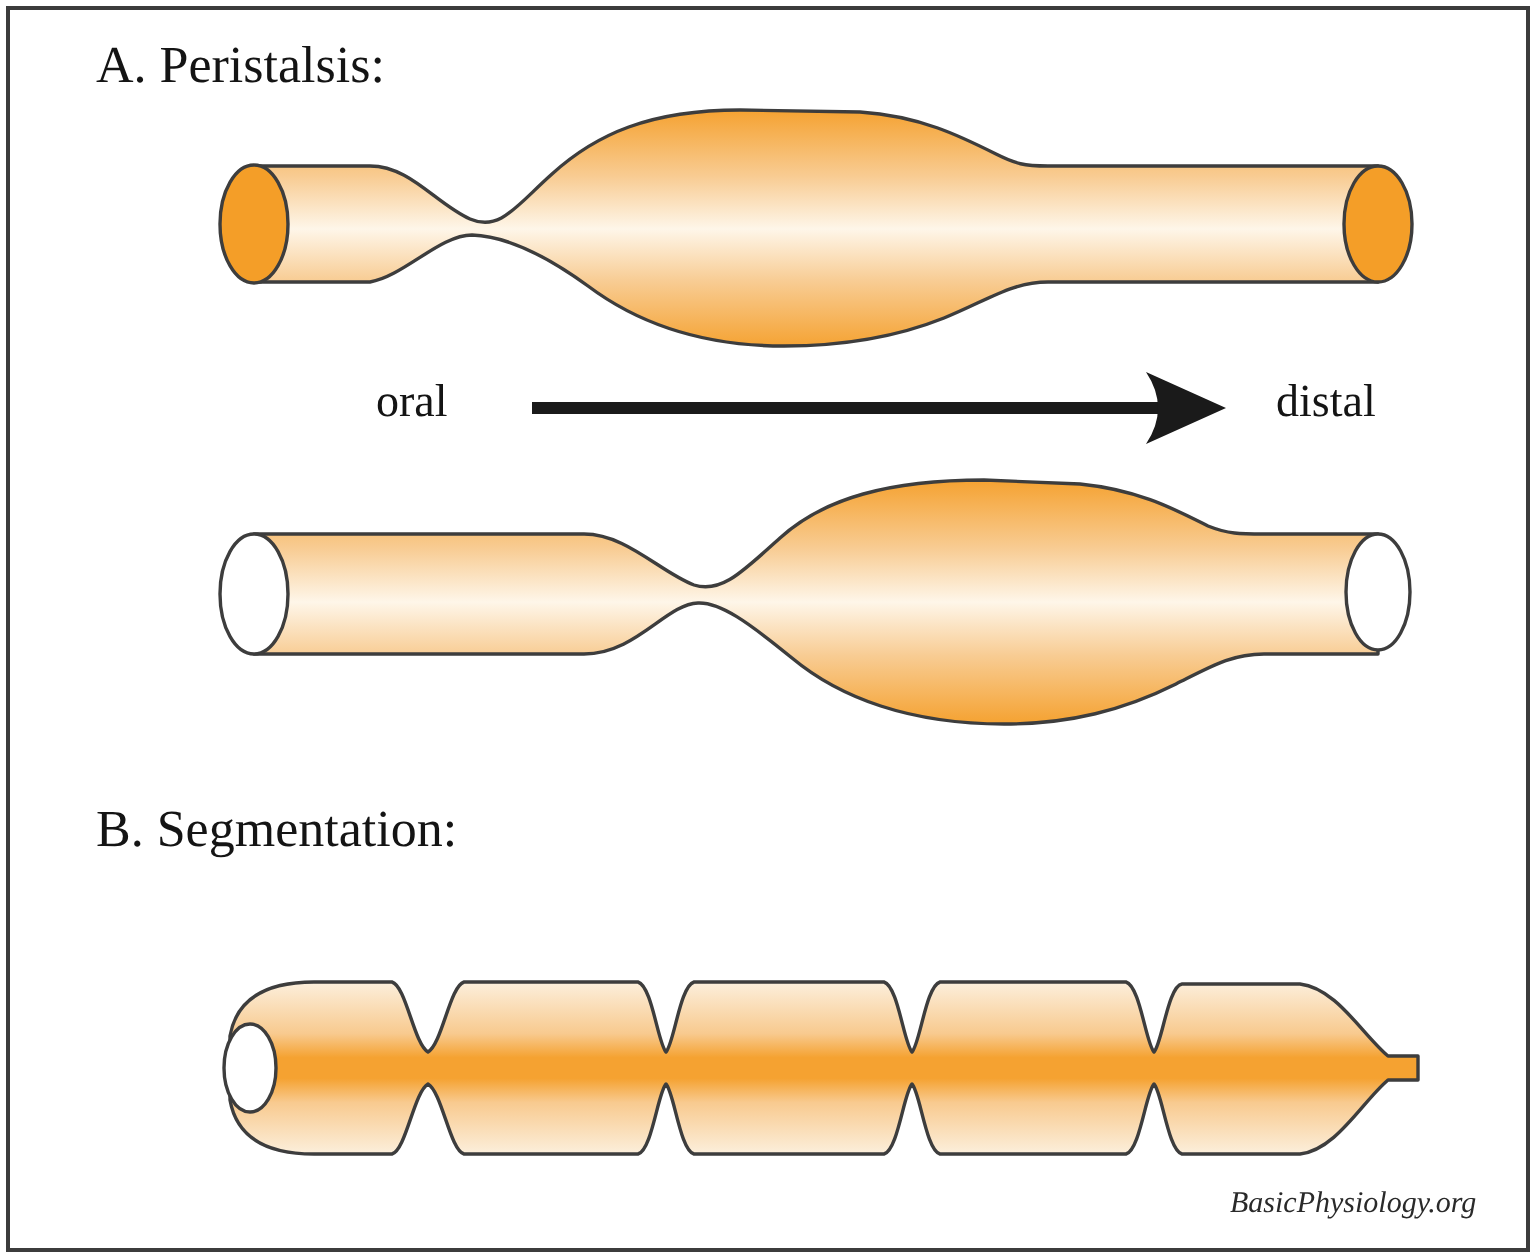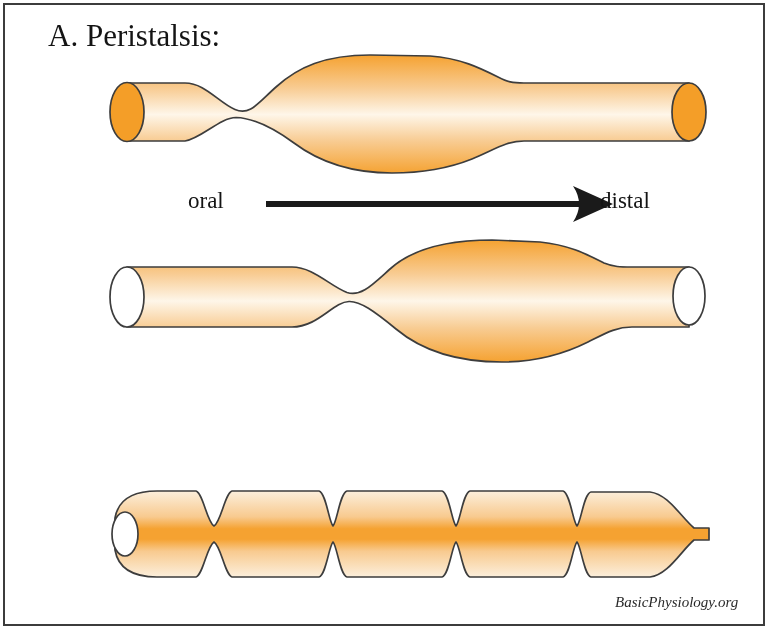--- a/index.html
+++ b/index.html
@@ -5,21 +5,21 @@
   html,body{margin:0;padding:0;background:#ffffff;}
   .canvas{
     position:relative;width:768px;height:629px;background:#ffffff;
     font-family:"Liberation Serif","DejaVu Serif",serif;color:#141414;
     overflow:hidden;
   }
   .frame{position:absolute;left:3px;top:3px;right:3px;bottom:3px;border:2px solid #3c3c3c;}
   .diagram-svg{position:absolute;left:0;top:0;width:768px;height:629px;}
   .outl{stroke:#3d3d3d;stroke-width:1.7;stroke-linejoin:round;stroke-linecap:round;}
   .lbl{position:absolute;line-height:1;white-space:nowrap;}
-  .title{font-size:31px;}
+  .title{font-size:26px;}
   .flow{font-size:23px;}
   .credit{font-size:15px;font-style:italic;color:#2a2a2a;}
 </style>
 </head>
 <body>
 
 <div class="canvas">
 
   <div class="frame"></div>
 
@@ -126,18 +126,19 @@
            L 157 577
            C 131 577 118 567 115 550 Z"></path>
       <ellipse class="outl" cx="125" cy="534" rx="13" ry="22" fill="#FFFFFF"></ellipse>
     </g>
   </svg>
 
   <div class="lbl title" style="left:48px;top:20px;">A. Peristalsis:</div>
 
   <div class="lbl flow" style="left:188px;top:189px;">oral</div>
 
-  <div class="lbl flow" style="left:600px;top:189px;">distal</div>
+  <div class="lbl flow" style="left:638px;top:189px;">distal</div>
 
+  <div class="lbl title" style="left:48px;top:402px;">B. Segmentation:</div>
 
   <div class="lbl credit" style="left:615px;top:595px;">BasicPhysiology.org</div>
 
 </div>
 
 </body></html>

